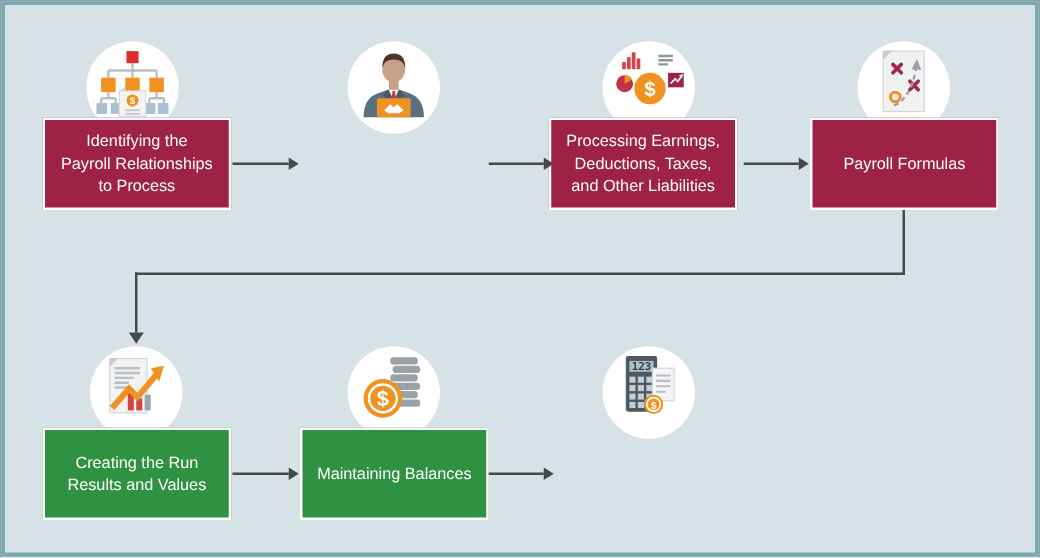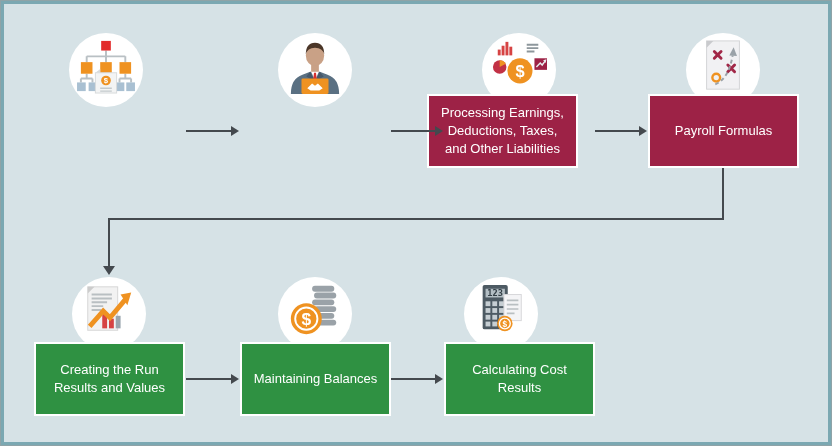--- a/index.html
+++ b/index.html
@@ -133,21 +133,21 @@
         <rect x="29" y="25" width="23" height="6" rx="3"></rect>
         <rect x="27" y="32" width="23" height="6" rx="3"></rect>
         <rect x="29" y="39" width="23" height="6" rx="3"></rect>
       </g>
       <circle cx="21" cy="38" r="16" fill="#ef9221"></circle>
       <circle cx="21" cy="38" r="11.5" fill="none" stroke="#fff" stroke-width="2"></circle>
       <text x="21" y="44.5" font-size="18" font-weight="bold" fill="#fff" text-anchor="middle">$</text>
     </svg>
   </div>
 
-  <div class="circle" style="left:463px;top:276px">
+  <div class="circle" style="left:481px;top:276px">
     <svg width="58" height="56" viewBox="0 0 60 58">
       <rect x="11" y="3" width="26" height="46" rx="2" fill="#4d5a63"></rect>
       <rect x="14" y="7" width="20" height="9" fill="#b3bec4"></rect>
       <text x="24" y="14.5" font-size="9" font-weight="bold" fill="#333f46" text-anchor="middle" font-family="'DejaVu Sans Mono', monospace">123</text>
       <g fill="#c6ced3">
         <rect x="14" y="20" width="5" height="5"></rect>
           <rect x="21" y="20" width="5" height="5"></rect>
           <rect x="28" y="20" width="5" height="5"></rect>
         <rect x="14" y="27" width="5" height="5"></rect>
           <rect x="21" y="27" width="5" height="5"></rect>
@@ -160,39 +160,40 @@
           <rect x="28" y="41" width="5" height="5"></rect>
       </g>
       <rect x="33" y="13" width="18" height="27" fill="#f4f4f6" stroke="#d6d6d9" stroke-width="1"></rect>
       <path d="M36 19 H48 M36 23.5 H48 M36 28 H48 M36 32.5 H44" stroke="#b9bfc2" stroke-width="1.7"></path>
       <circle cx="34" cy="43" r="8" fill="#ef9221"></circle>
       <circle cx="34" cy="43" r="5.6" fill="none" stroke="#fff" stroke-width="1.4"></circle>
       <text x="34" y="46.5" font-size="8.5" font-weight="bold" fill="#fff" text-anchor="middle">$</text>
     </svg>
   </div>
 
-  <div class="box top" style="left:426px;top:93px">
+  <div class="box top" style="left:33px;top:93px">
+    <span class="lbl">Identifying the
+Payroll Relationships
+to Process</span>
+  </div>
+  <div class="box top" style="left:438px;top:93px">
     <span class="lbl">Processing Earnings,
 Deductions, Taxes,
 and Other Liabilities</span>
   </div>
   <div class="box top" style="left:647px;top:93px">
     <span class="lbl">Payroll Formulas</span>
   </div>
 
   <div class="box bottom" style="left:239px;top:341px">
     <span class="lbl">Maintaining Balances</span>
   </div>
   <div class="box bottom" style="left:33px;top:341px">
     <span class="lbl">Creating the Run
 Results and Values</span>
-  </div>
-  <div class="box bottom" style="left:443px;top:341px">
-    <span class="lbl">Calculating Cost
-Results</span>
   </div>
 
   <div class="hline" style="left:185px;top:129px;width:45px"></div>
   <div class="ah-r" style="left:230px;top:125px"></div>
 
   <div class="hline" style="left:390px;top:129px;width:44px"></div>
   <div class="ah-r" style="left:434px;top:125px"></div>
 
   <div class="hline" style="left:594px;top:129px;width:44px"></div>
   <div class="ah-r" style="left:638px;top:125px"></div>

